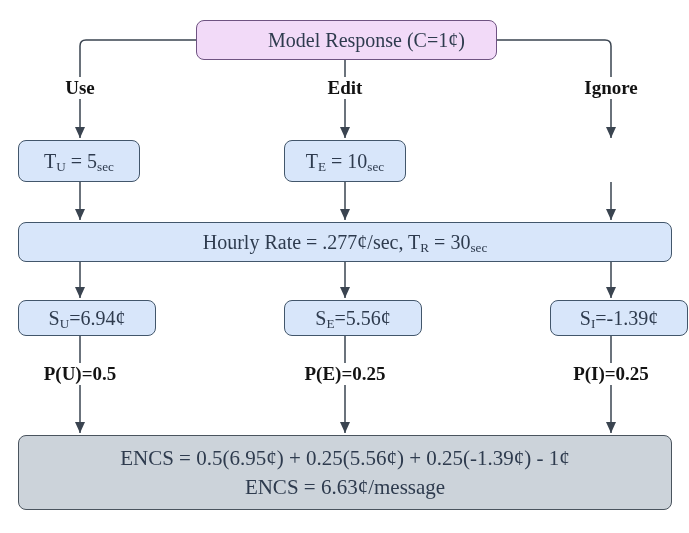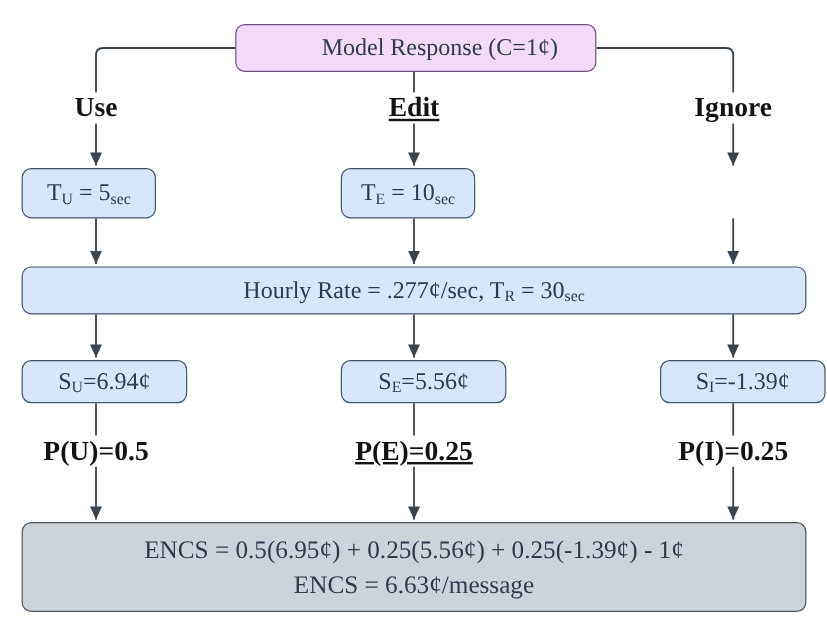--- a/index.html
+++ b/index.html
@@ -22,28 +22,28 @@
     box-sizing:border-box;border-radius:8px;font-size:20px;line-height:1.1;
     text-align:center;white-space:nowrap;
   }
   .node sub{font-size:0.66em;line-height:0;position:relative;bottom:-0.22em;vertical-align:baseline;}
   .purple{background:var(--purple-fill);border:1.6px solid var(--purple-stroke);}
   .blue{background:var(--blue-fill);border:1.6px solid var(--blue-stroke);}
   .grayBox{background:var(--gray-fill);border:1.8px solid var(--gray-stroke);flex-direction:column;}
   .grayBox .rline{display:block;line-height:1.35;}
   .flowlabel{
     position:absolute;transform:translateX(-50%);background:var(--background);
-    padding:0 6px;font-weight:bold;font-size:23px;color:var(--label-text);white-space:nowrap;
+    padding:0 6px;font-weight:bold;font-size:19px;color:var(--label-text);white-space:nowrap;
   }
   .box-model{left:196px;top:20px;width:301px;height:40px;padding-left:40px;}
-  .box-t{top:140px;width:112px;height:42px;}
+  .box-t{top:140px;width:122px;height:42px;}
   .box-s{top:300px;width:138px;height:36px;}
   .col-use{left:18px;} .col-edit{left:284px;} .col-ignore{left:550px;}
   .lbl-row1{top:77px;} .lbl-row2{top:363px;}
-  .at-use{left:80px;} .at-edit{left:345px;text-decoration:underline;} .at-ignore{left:611px;}
+  .at-use{left:80px;} .at-edit{left:345px;} .at-ignore{left:611px;}
   .box-rate{left:18px;top:222px;width:654px;height:40px;}
   .box-result{left:18px;top:435px;width:654px;height:75px;font-size:21px;}
 </style>
 </head>
 <body>
 
 <div class="canvas">
 
   <svg class="connectors" viewBox="0 0 689 533" xmlns="http://www.w3.org/2000/svg">
     <defs>

